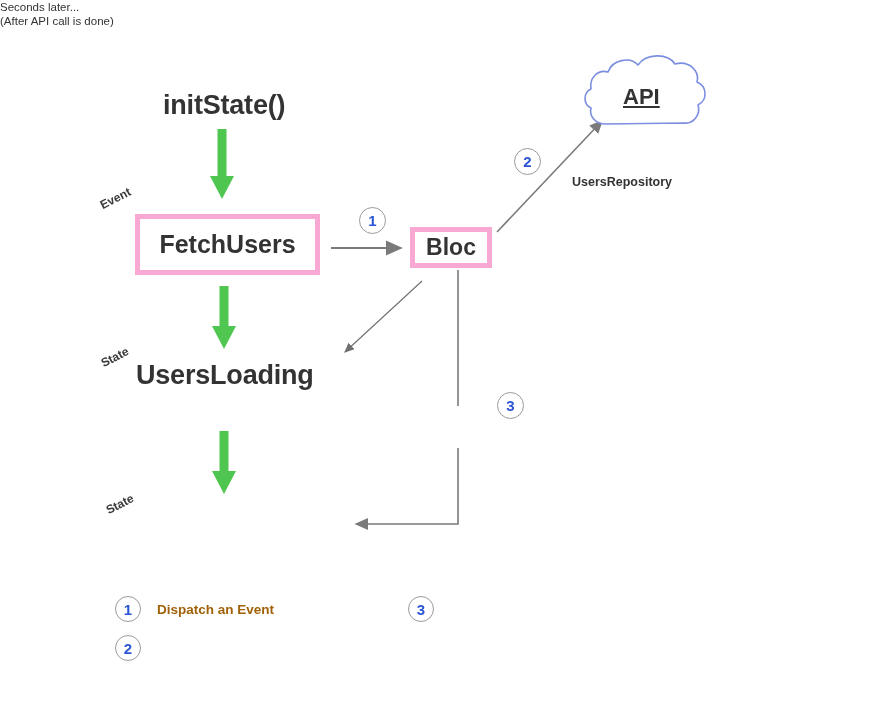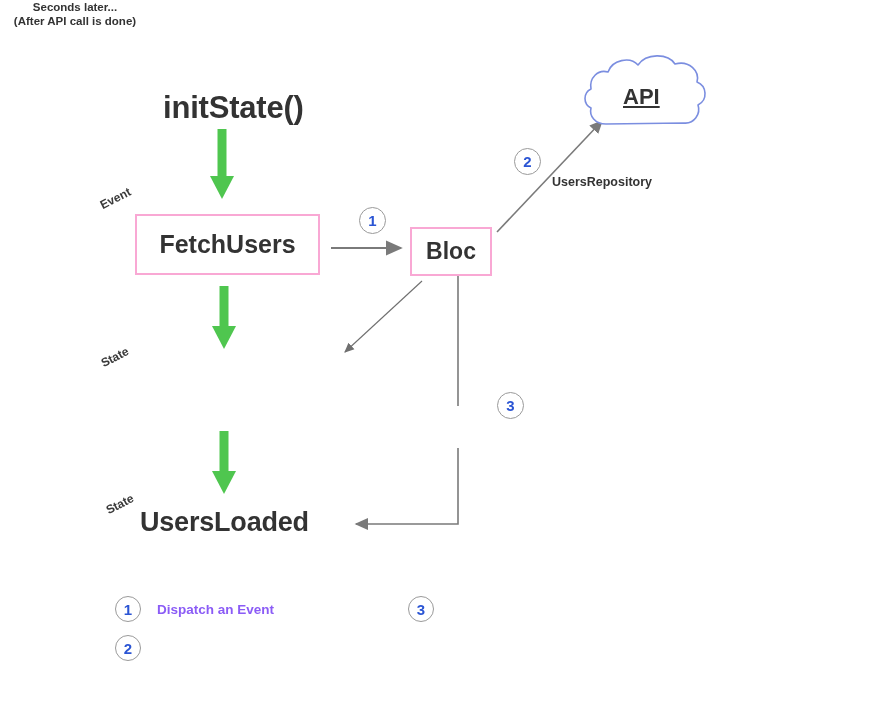--- a/index.html
+++ b/index.html
@@ -27,91 +27,91 @@
   .node-title {
     position: absolute;
     font-weight: bold;
     color: #333333;
     white-space: nowrap;
     letter-spacing: -0.2px;
   }
   #initstate-label {
     left: 163px;
     top: 90px;
-    font-size: 31px;
+    font-size: 27px;
   }
   #usersloading-label {
     left: 136px;
     top: 360px;
     font-size: 27px;
   }
   #usersloaded-label {
     left: 140px;
     top: 507px;
     font-size: 27px;
   }
 
   .box {
     position: absolute;
-    border: 2px solid #f9a8d4;
+    border: 5px solid #f9a8d4;
     background: #ffffff;
     box-sizing: border-box;
     display: flex;
     align-items: center;
     justify-content: center;
     font-weight: bold;
     color: #333333;
     white-space: nowrap;
   }
   #fetchusers-box {
     left: 135px;
     top: 214px;
     width: 185px;
     height: 61px;
     font-size: 25px;
   }
   #bloc-box {
     left: 410px;
     top: 227px;
     width: 82px;
-    height: 49px;
+    height: 41px;
     font-size: 23px;
   }
 
   .rot-label {
     position: absolute;
     font-size: 12px;
     font-weight: bold;
     color: #3a3a3a;
     transform: rotate(-27deg);
     transform-origin: left bottom;
     white-space: nowrap;
   }
   #event-rot-label { left: 104px; top: 198px; }
   #state1-rot-label { left: 105px; top: 356px; }
   #state2-rot-label { left: 110px; top: 503px; }
 
   .edge-label {
     position: absolute;
     color: #333333;
     white-space: nowrap;
+    margin-left: 20px;
   }
   #usersrepository-label {
     left: 552px;
     top: 175px;
     font-size: 12.5px;
     font-weight: 600;
   }
   #seconds-later-block {
     left: 370px;
     top: 411px;
     width: 150px;
-    text-align: center;
     font-size: 11.5px;
-    font-weight: bold;
+    font-weight: normal;
     color: #333333;
     line-height: 14px;
   }
 
   #api-label {
     position: absolute;
     left: 623px;
     top: 84px;
     font-size: 22px;
     font-weight: bold;
@@ -165,21 +165,21 @@
     display: flex;
     align-items: center;
     justify-content: center;
     box-sizing: border-box;
     flex: 0 0 auto;
   }
   .legend-text {
     margin-left: 16px;
     font-size: 13.5px;
     font-weight: bold;
-    color: #8b5cf6;
+    color: #a16207;
     white-space: nowrap;
   }
   #legend-item-1 { left: 115px; top: 596px; }
   #legend-item-2 { left: 115px; top: 635px; }
   #legend-item-3 { left: 408px; top: 596px; }
 </style>
 </head>
 <body>
 
 <div id="canvas">
@@ -239,22 +239,22 @@
                Z" fill="#ffffff" stroke="#7b8ee0" stroke-width="1.6" stroke-linejoin="round"></path>
     </g>
   </svg>
 
   <div class="node-title" id="initstate-label">initState()</div>
 
   <div class="box" id="fetchusers-box">FetchUsers</div>
 
   <div class="box" id="bloc-box">Bloc</div>
 
-
-  <div class="node-title" id="usersloaded-label">UsersLoaded</div>
+  <div class="node-title" id="usersloading-label">UsersLoading</div>
+
 
   <div id="api-label">API</div>
 
   <div class="rot-label" id="event-rot-label">Event</div>
 
   <div class="rot-label" id="state1-rot-label">State</div>
 
   <div class="rot-label" id="state2-rot-label">State</div>
 
   <div class="edge-label" id="usersrepository-label">UsersRepository</div>

